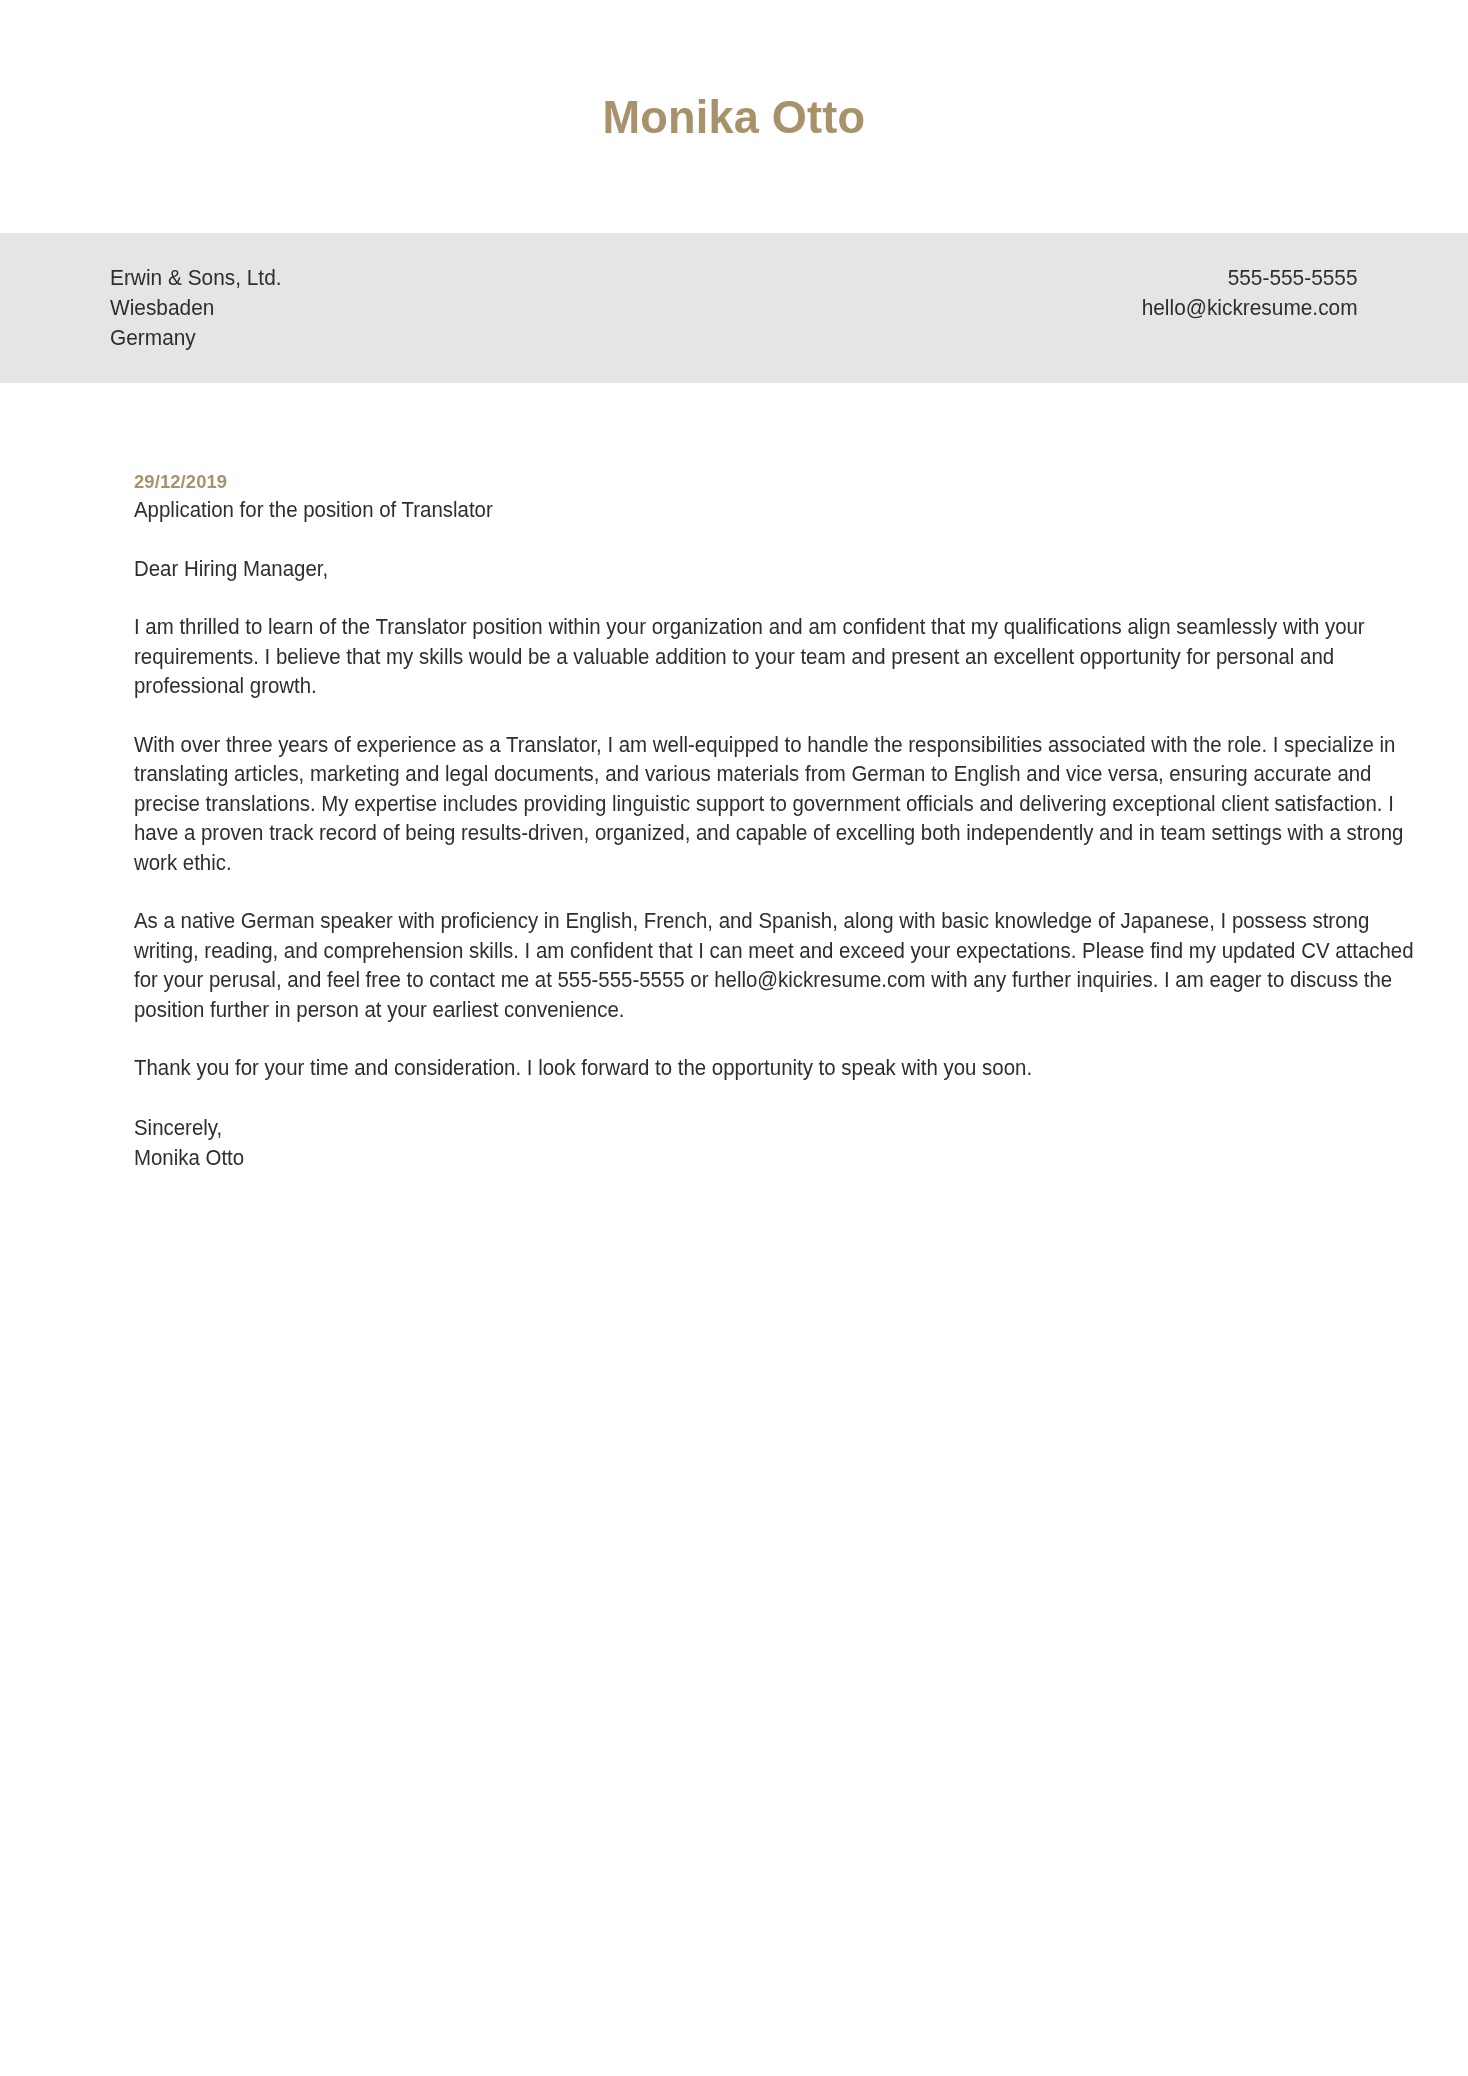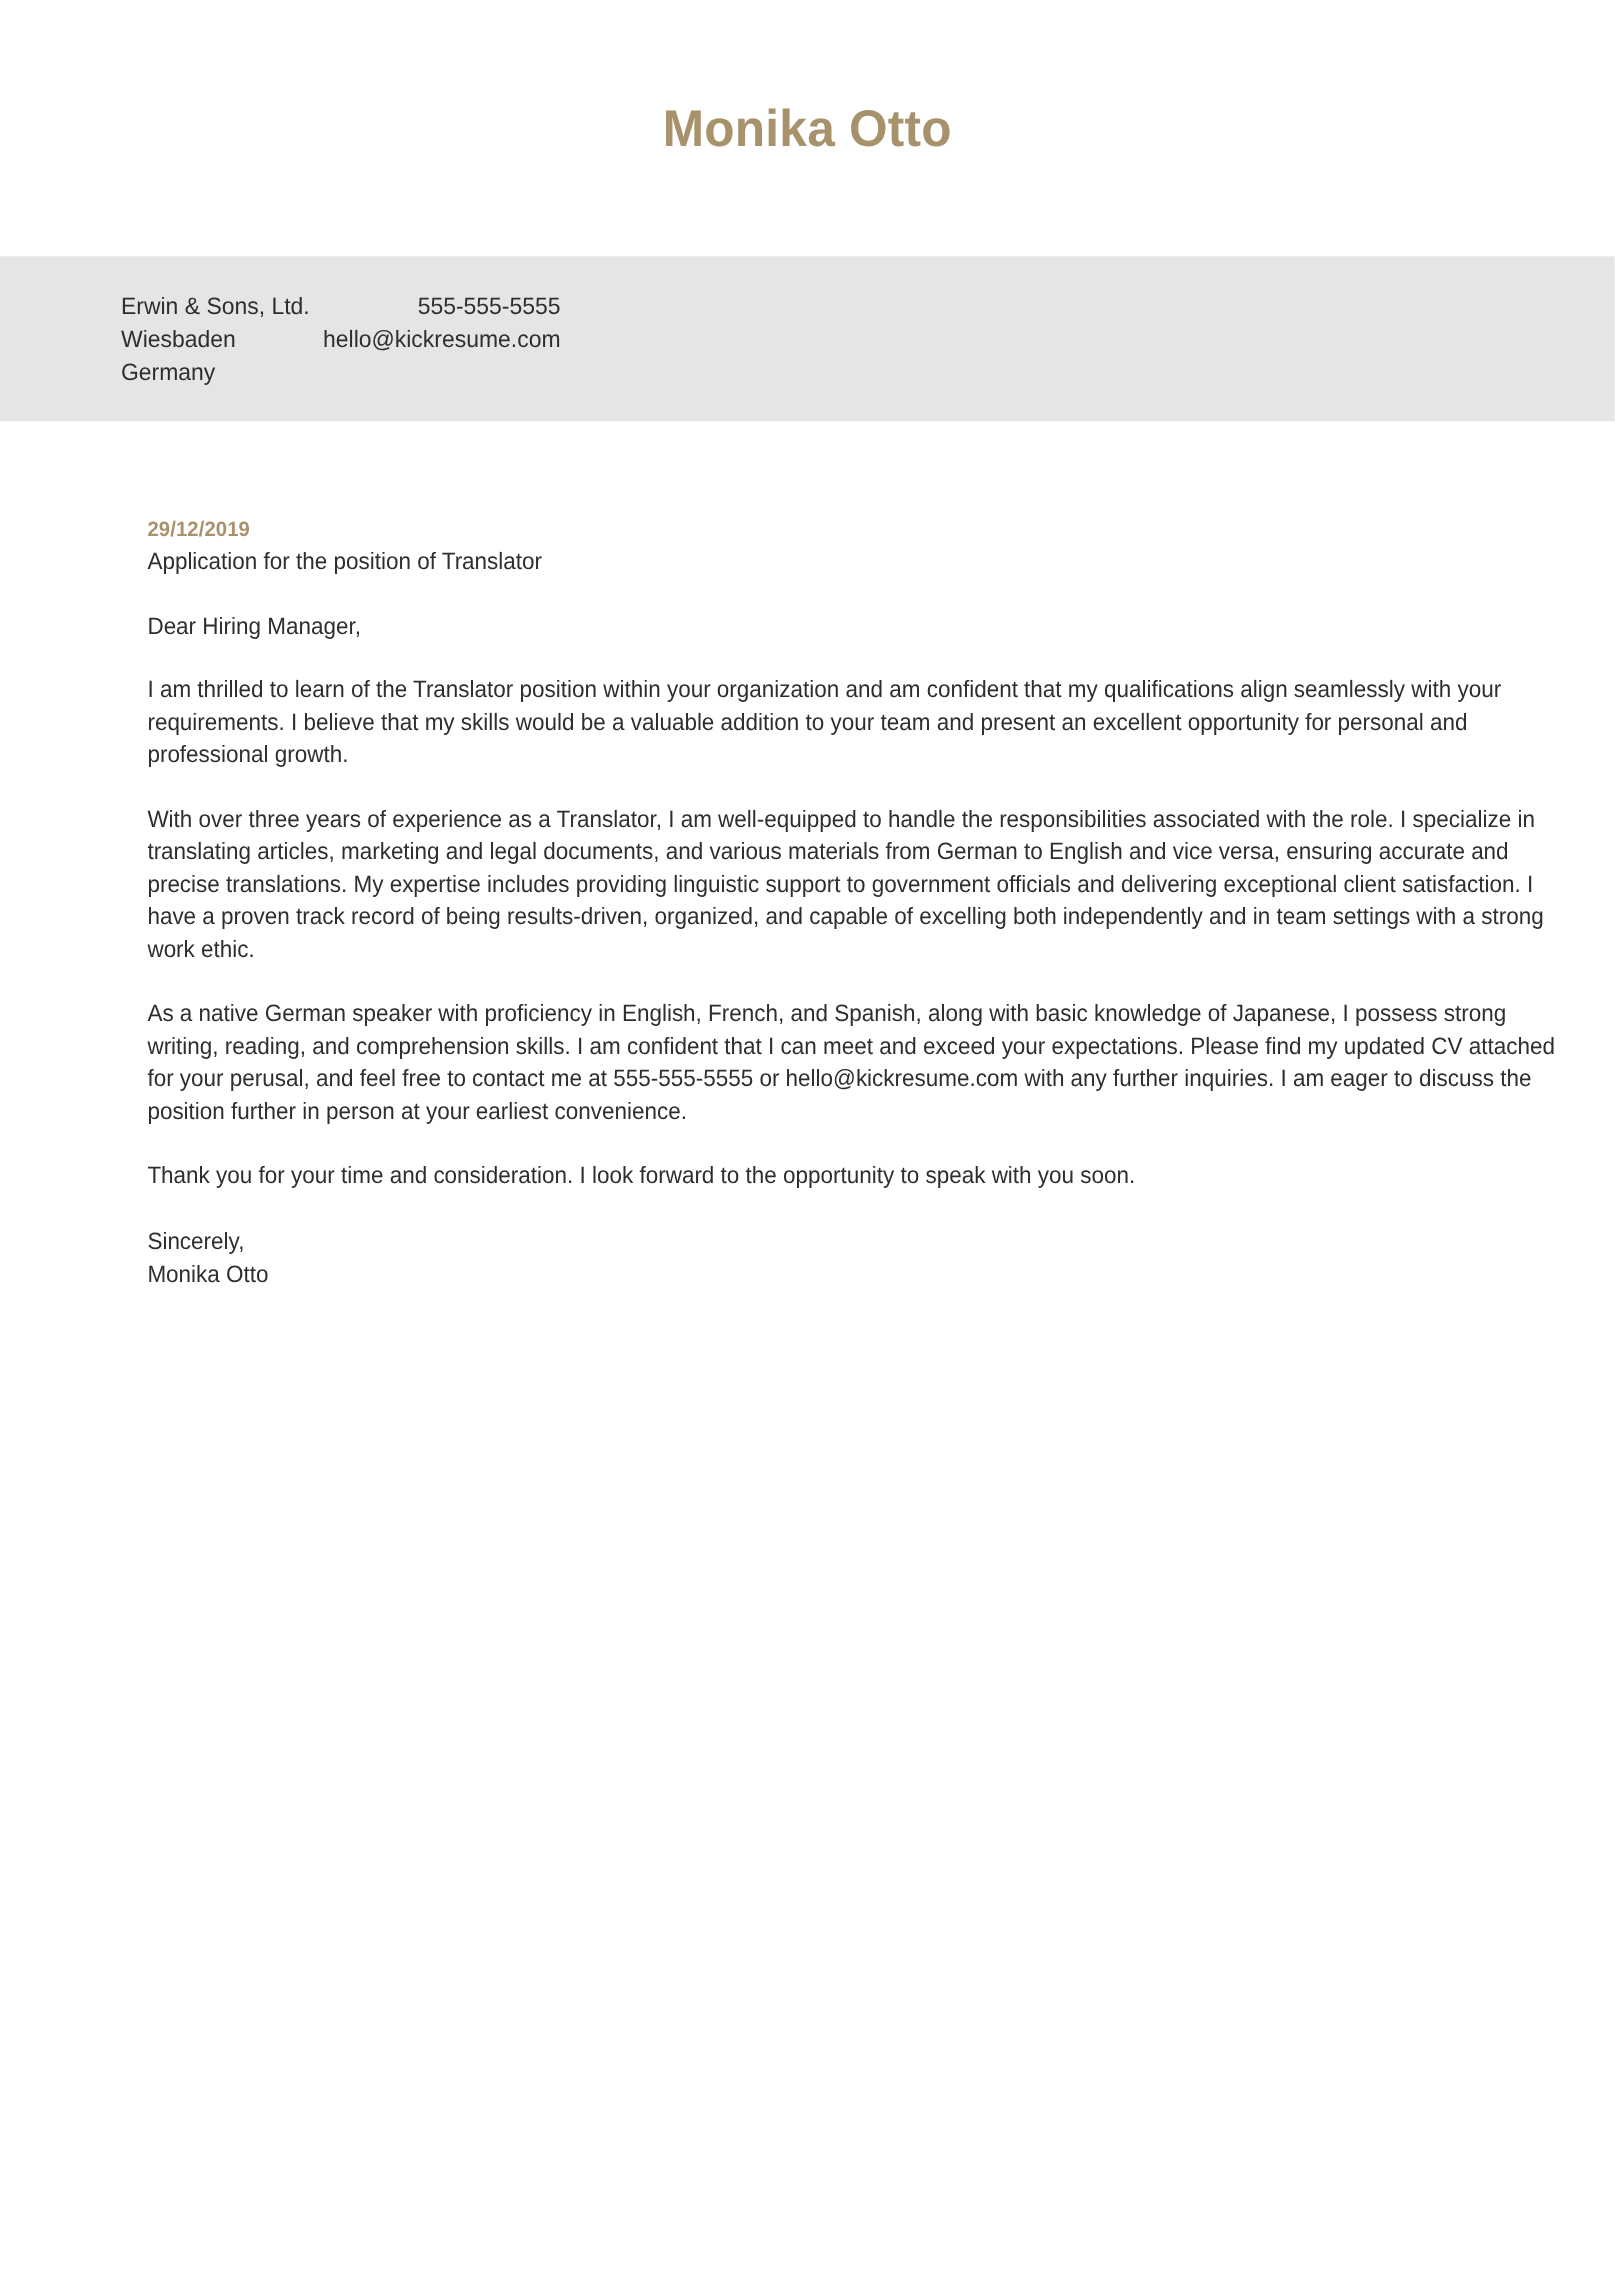--- a/index.html
+++ b/index.html
@@ -52,21 +52,21 @@
   .contact-band {
     position: absolute;
     top: 233px;
     left: 0;
     width: 1468px;
     height: 150px;
     background: #e5e5e5;
     box-sizing: border-box;
     padding: 30px 110px 0 110px;
     display: flex;
-    justify-content: flex-start;
+    justify-content: space-between;
     align-items: flex-start;
   }
 
   .recipient-block,
   .sender-block {
     font-size: 21.5px;
     line-height: 30px;
     color: #2e2e2e;
     transform: scaleX(0.97);
   }

